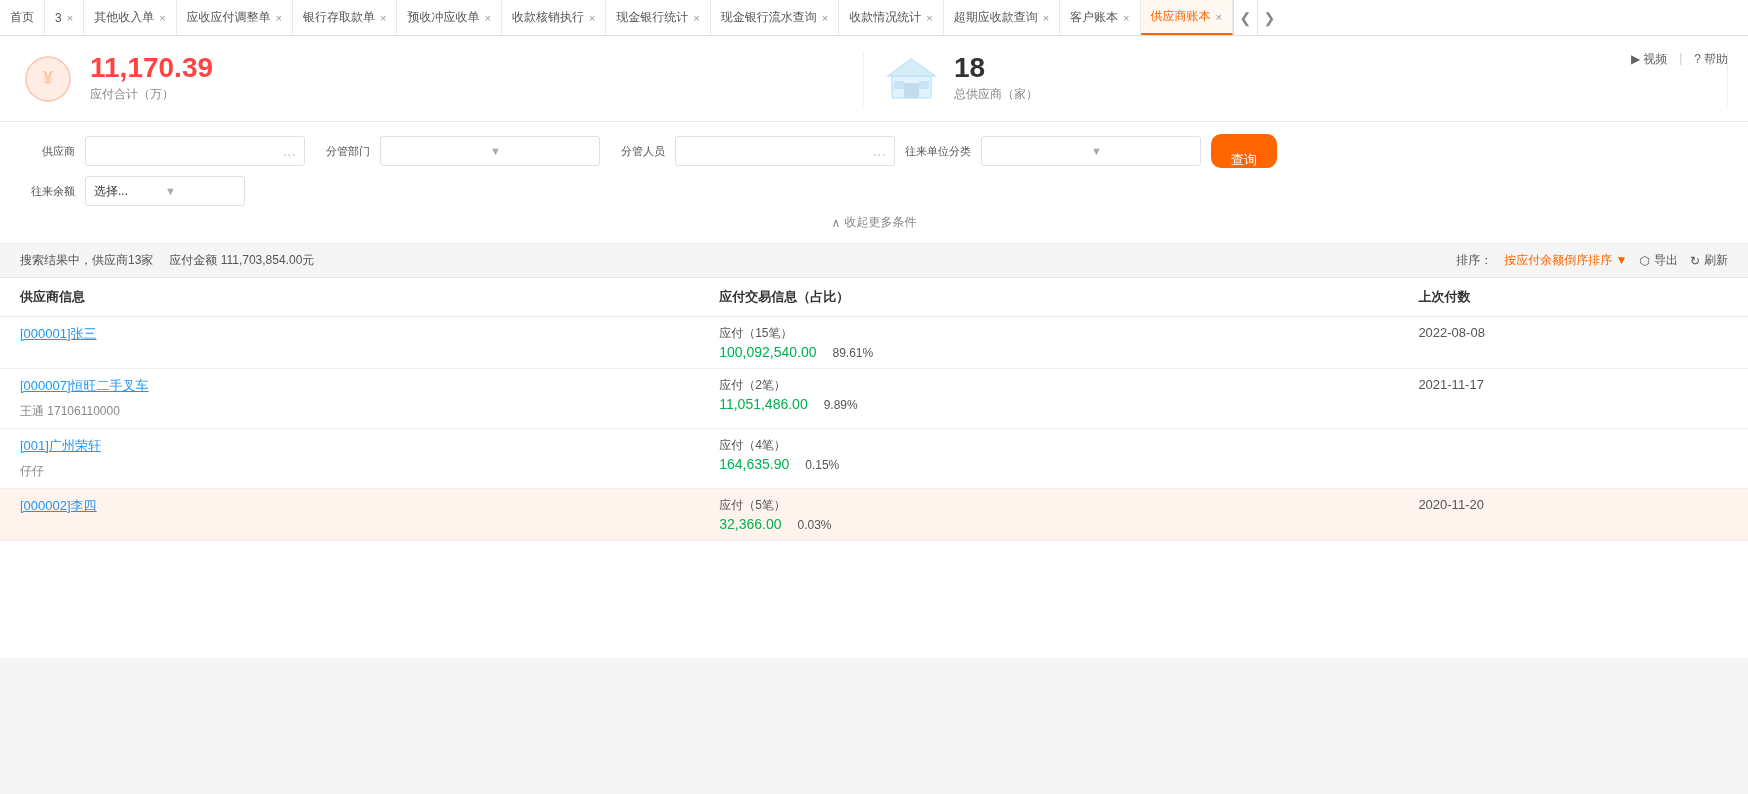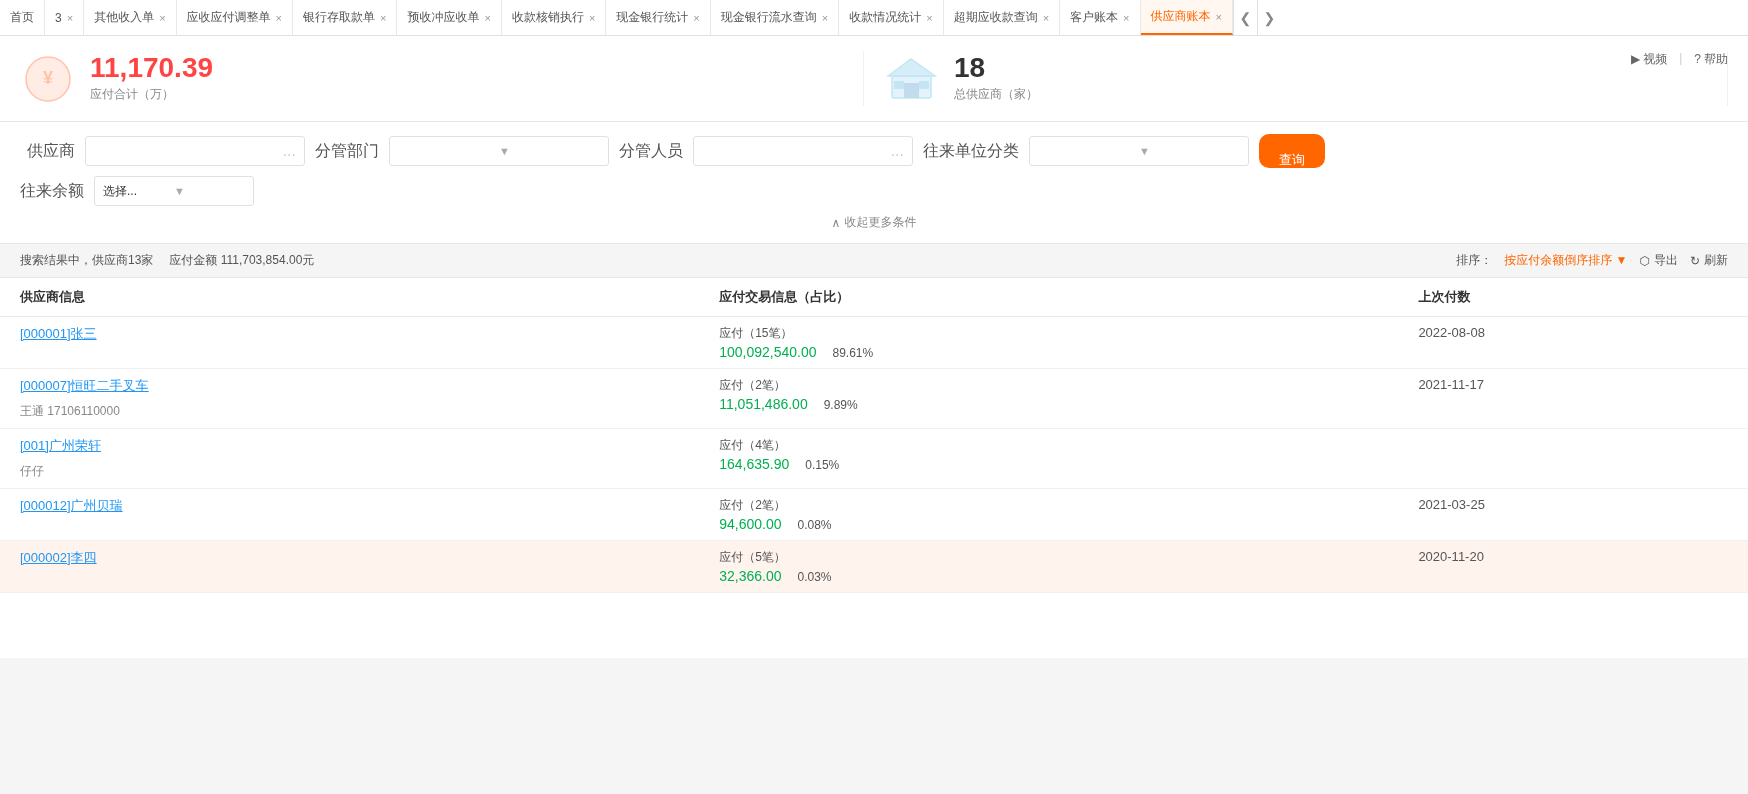--- a/index.html
+++ b/index.html
@@ -104,21 +104,21 @@
       border-bottom: 1px solid #e8e8e8;
     }
     .filter-row {
       display: flex;
       align-items: center;
       gap: 10px;
       margin-bottom: 8px;
     }
     .filter-row:last-child { margin-bottom: 0; }
     .filter-label {
-      font-size: 16px;
+      font-size: 11px;
       color: #555;
       white-space: nowrap;
       min-width: 55px;
       text-align: right;
     }
     .filter-input-wrap {
       display: flex;
       align-items: center;
       border: 1px solid #e0e0e0;
       border-radius: 3px;
@@ -416,31 +416,20 @@
             <td><span class="supplier-link">[001]广州荣轩</span><div class="supplier-sub">仔仔</div></td>
             <td>
               <div class="txn-label">应付（4笔）</div>
               <div class="txn-row">
                 <span class="txn-amount">164,635.90</span>
                 <span class="txn-pct">0.15%</span>
               </div>
             </td>
             <td><span class="date-text"></span></td>
           </tr>
-          <tr>
-            <td><span class="supplier-link">[000012]广州贝瑞</span></td>
-            <td>
-              <div class="txn-label">应付（2笔）</div>
-              <div class="txn-row">
-                <span class="txn-amount">94,600.00</span>
-                <span class="txn-pct">0.08%</span>
-              </div>
-            </td>
-            <td><span class="date-text">2021-03-25</span></td>
-          </tr>
           <tr class="highlight">
             <td><span class="supplier-link">[000002]李四</span></td>
             <td>
               <div class="txn-label">应付（5笔）</div>
               <div class="txn-row">
                 <span class="txn-amount">32,366.00</span>
                 <span class="txn-pct">0.03%</span>
               </div>
             </td>
             <td><span class="date-text">2020-11-20</span></td>

